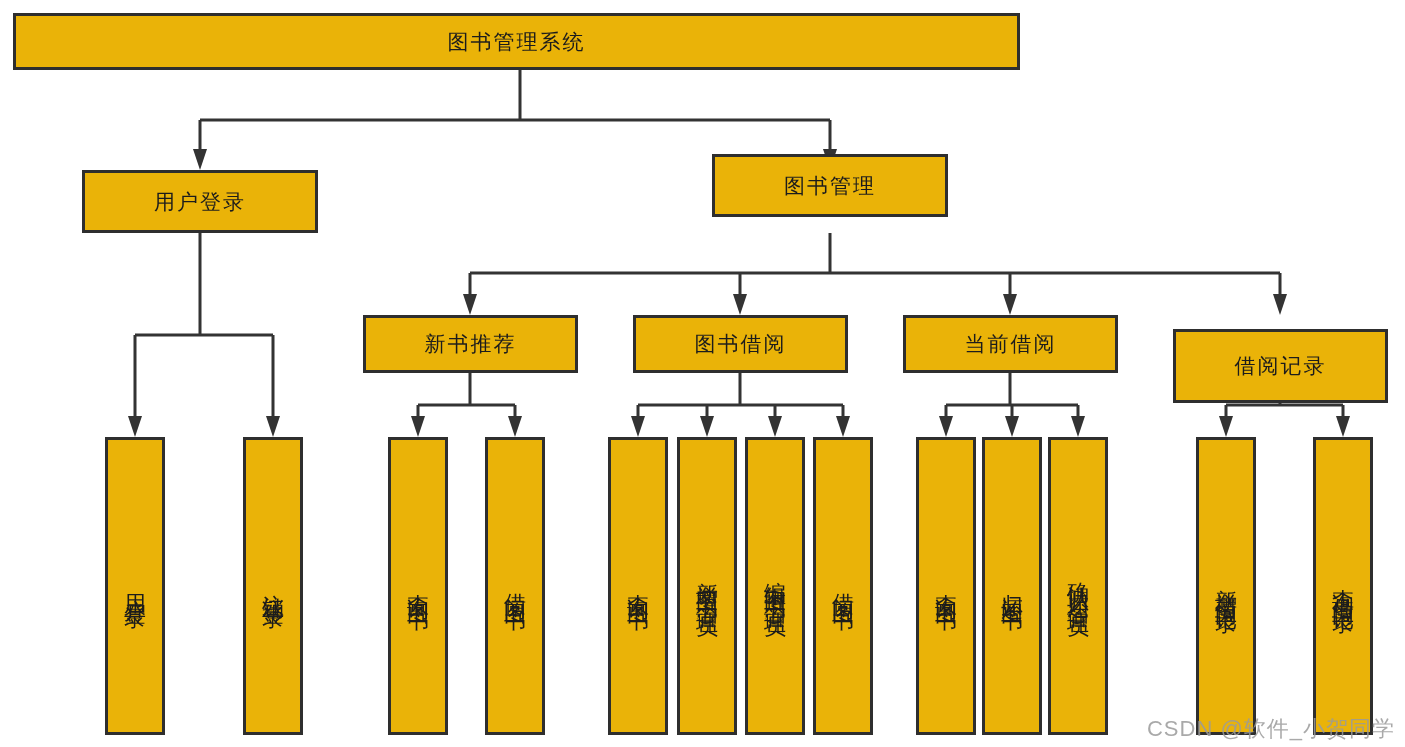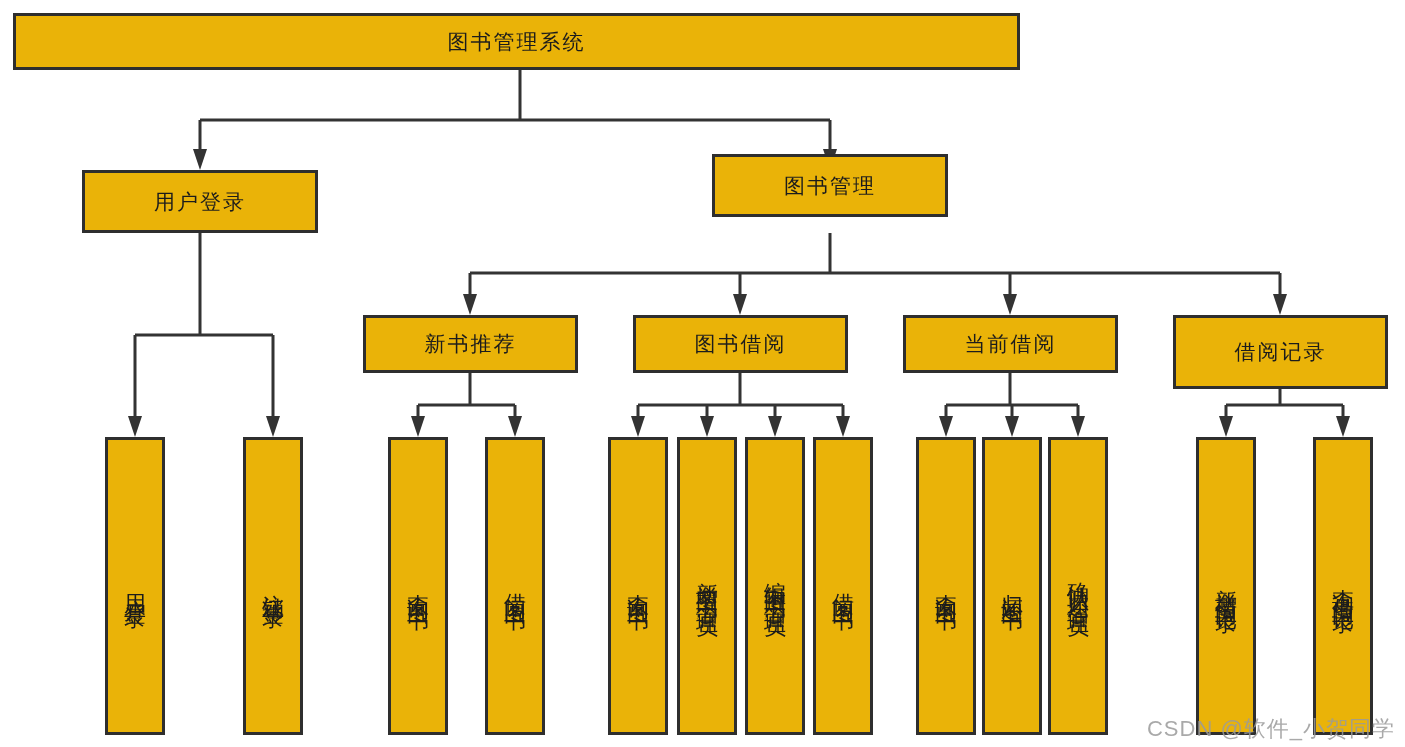--- a/index.html
+++ b/index.html
@@ -119,21 +119,21 @@
 
   <div class="box" style="left:363px; top:315px; width:215px; height:58px;">
     <span class="hlabel">新书推荐</span>
   </div>
   <div class="box" style="left:903px; top:315px; width:215px; height:58px;">
     <span class="hlabel">当前借阅</span>
   </div>
   <div class="box" style="left:633px; top:315px; width:215px; height:58px;">
     <span class="hlabel">图书借阅</span>
   </div>
-  <div class="box" style="left:1173px; top:315px; width:215px; height:74px;">
+  <div class="box" style="left:1173px; top:329px; width:215px; height:74px;">
     <span class="hlabel">借阅记录</span>
   </div>
 
   <div class="box vbox" style="left:105px; top:437px; width:60px; height:298px;">
     <span class="vlabel">用户登录</span>
   </div>
   <div class="box vbox" style="left:243px; top:437px; width:60px; height:298px;">
     <span class="vlabel">注销登录</span>
   </div>
 

